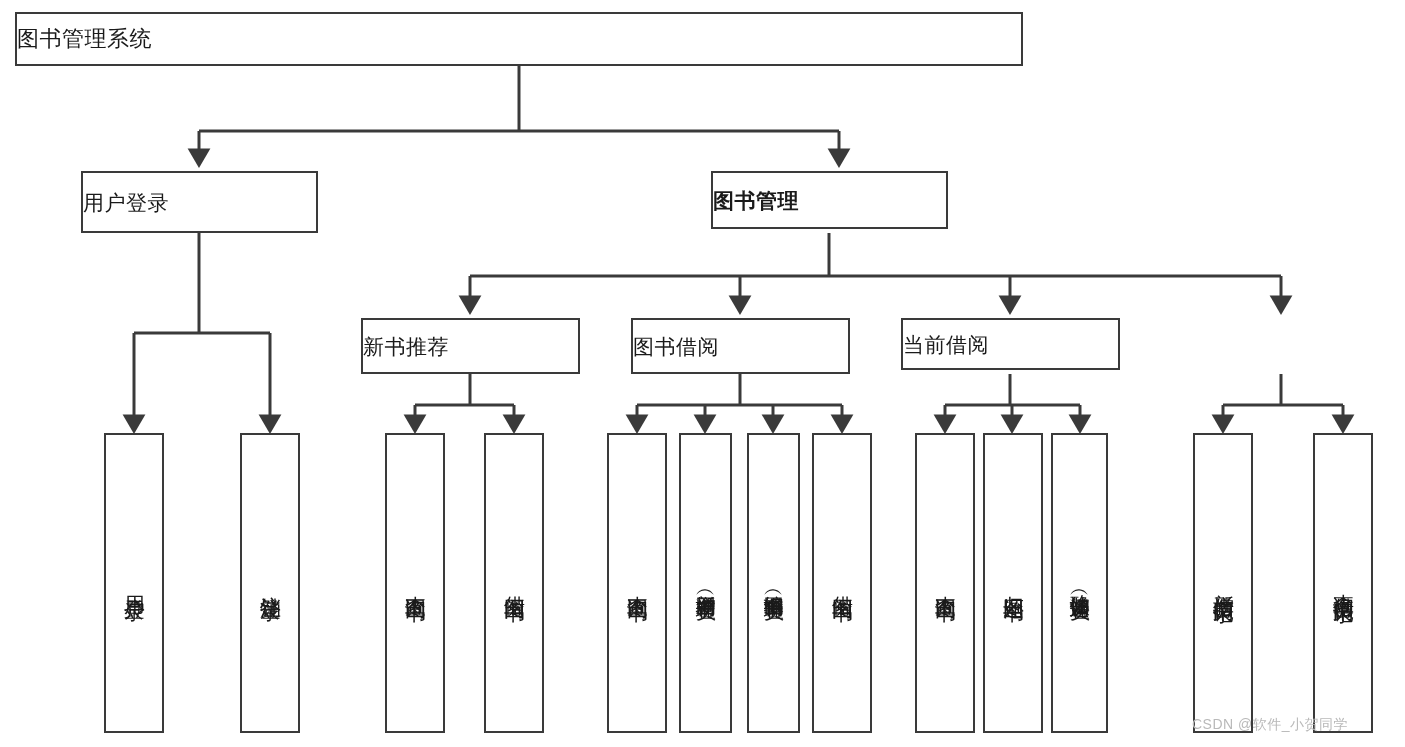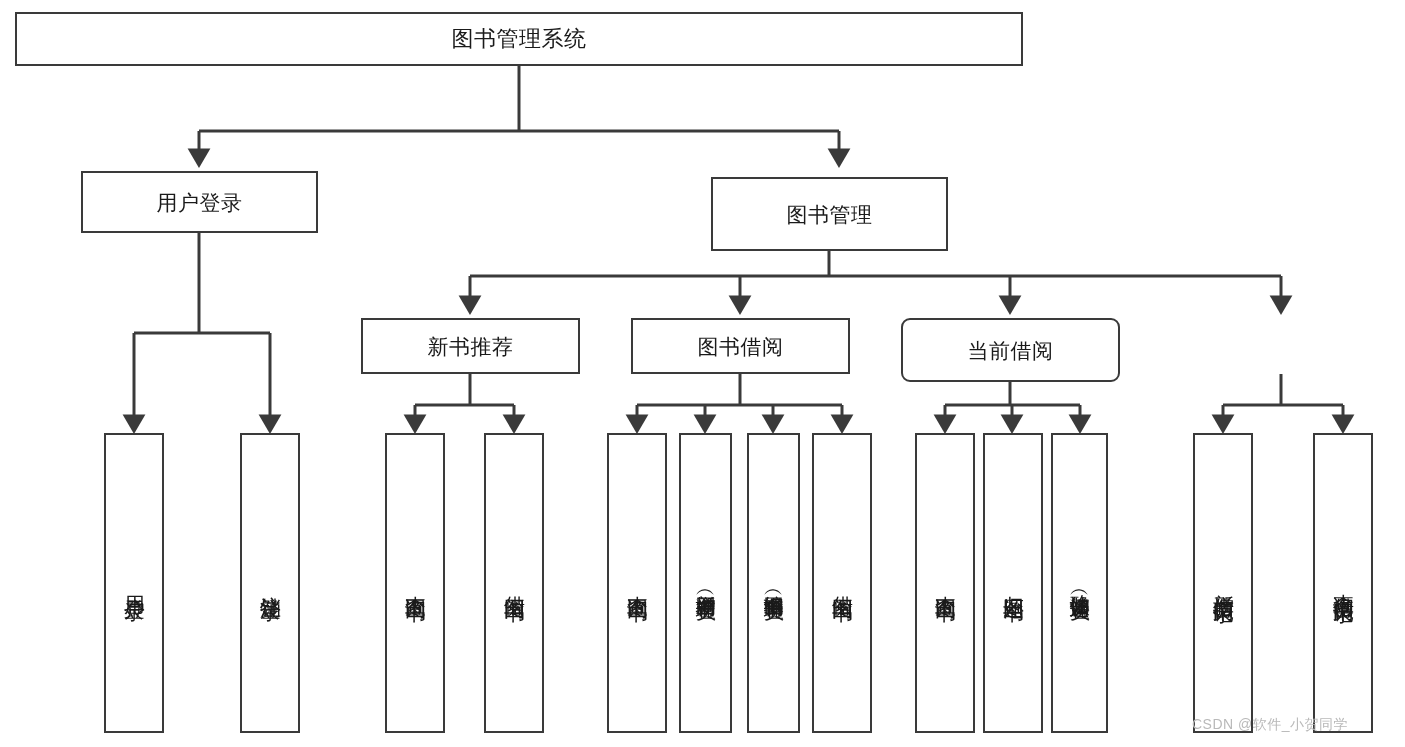--- a/index.html
+++ b/index.html
@@ -25,21 +25,21 @@
     height: 747px;
     pointer-events: none;
   }
   .node {
     position: absolute;
     box-sizing: border-box;
     border: 2px solid #3a3a3a;
     background: #ffffff;
     display: flex;
     align-items: center;
-    justify-content: center;
+    justify-content: flex-start;
     color: #1a1a1a;
   }
   .node .lbl {
     display: block;
     text-align: center;
     line-height: 1.0;
   }
   
   .node.h .lbl {
     font-size: 21px;
@@ -129,31 +129,31 @@
     </g>
   </svg>
 
   <div class="node h root" style="left:15px; top:12px; width:1008px; height:54px;">
     <span class="lbl">图书管理系统</span>
   </div>
 
   <div class="node h" style="left:81px; top:171px; width:237px; height:62px;">
     <span class="lbl">用户登录</span>
   </div>
-  <div class="node h" style="left:711px; top:177px; width:237px; height:74px;">
+  <div class="node h" style="left:711px; top:171px; width:237px; height:58px;font-weight:bold;">
     <span class="lbl">图书管理</span>
   </div>
 
   <div class="node h" style="left:361px; top:318px; width:219px; height:56px;">
     <span class="lbl">新书推荐</span>
   </div>
   <div class="node h" style="left:631px; top:318px; width:219px; height:56px;">
     <span class="lbl">图书借阅</span>
   </div>
-  <div class="node h" style="left:901px; top:318px; width:219px; height:64px;border-radius:9px;">
+  <div class="node h" style="left:901px; top:318px; width:219px; height:52px;">
     <span class="lbl">当前借阅</span>
   </div>
 
   <div class="node v" style="left:104px; top:433px; width:60px; height:300px;">
     <span class="lbl">用户登录</span>
   </div>
   <div class="node v" style="left:240px; top:433px; width:60px; height:300px;">
     <span class="lbl">注销登录</span>
   </div>
 

